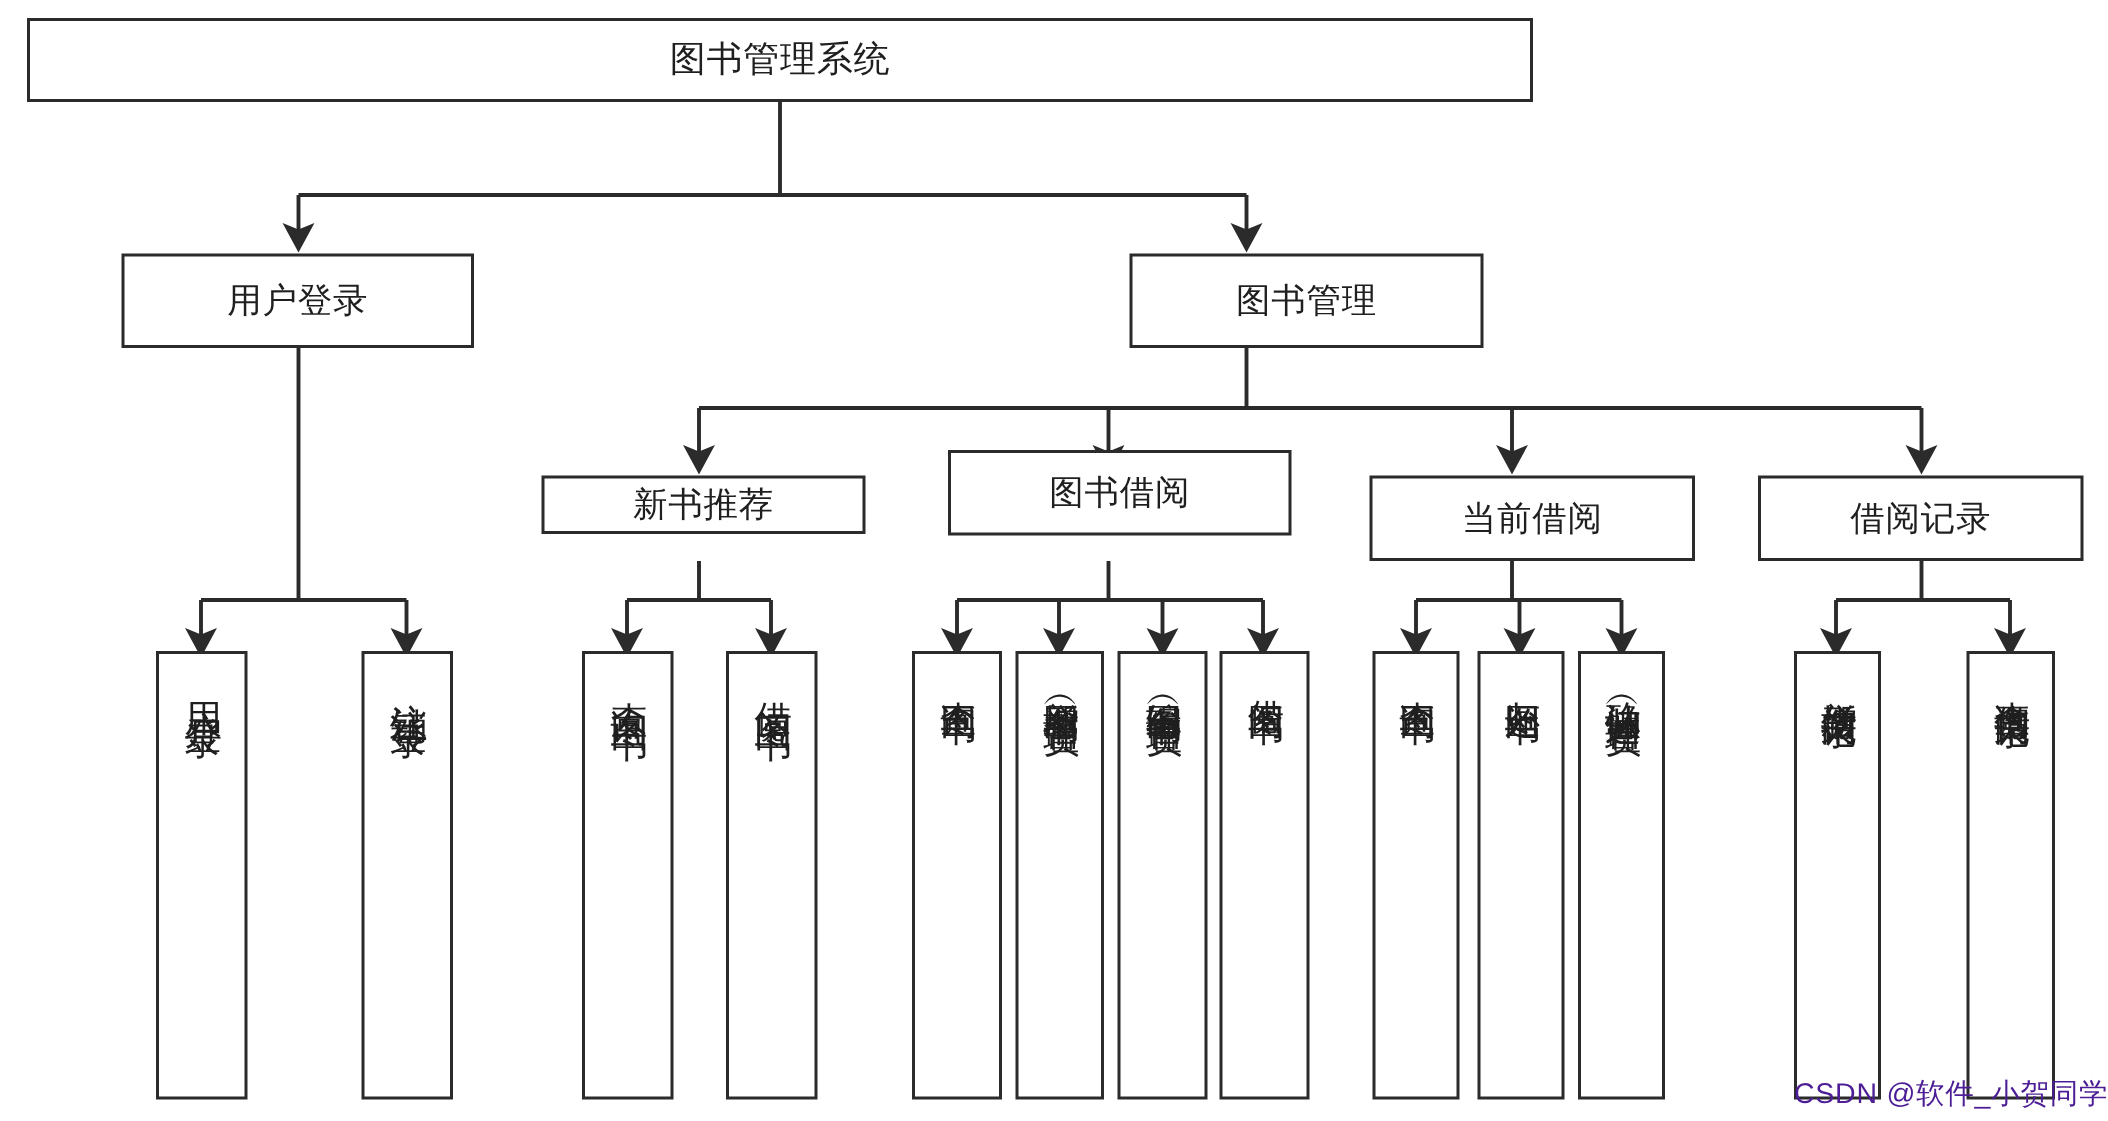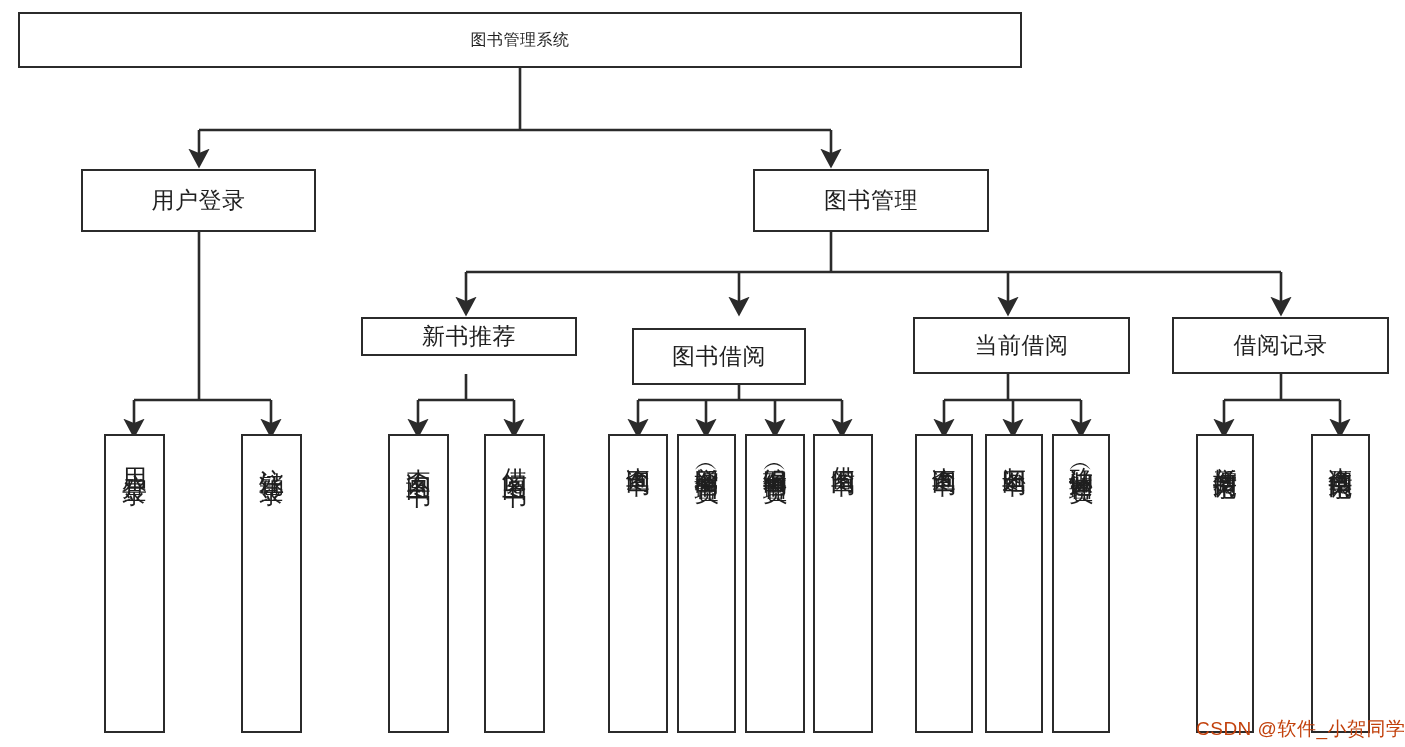--- a/index.html
+++ b/index.html
@@ -44,41 +44,41 @@
     text-align: center;
     letter-spacing: 0.5px;
     line-height: 1.18;
     white-space: nowrap;
   }
   .node-box.horiz .node-label {
     writing-mode: horizontal-tb;
     font-size: 23px;
   }
   .node-box.root .node-label {
-    font-size: 16px;
+    font-size: 24px;
     text-align: center;
   }
   .node-box.vert {
     align-items: flex-start;
     padding-top: 12px;
   }
   .node-box.vert .node-label {
     writing-mode: vertical-rl;
     text-orientation: upright;
     font-size: 25px;
     letter-spacing: 5px;
     line-height: 1;
   }
   .node-box.vert.narrow .node-label {
     font-size: 24px;
     letter-spacing: 2px;
   }
   .watermark {
     position: absolute;
-    color: #c2410c;
+    color: #4c1d95;
     font-size: 19px;
     white-space: nowrap;
     user-select: none;
     letter-spacing: 0.5px;
   }
 </style>
 </head>
 <body>
 
 <div id="diagram-root">
@@ -140,21 +140,21 @@
   <div class="node-box horiz" style="left:81px; top:169px; width:235px; height:63px;">
     <span class="node-label">用户登录</span>
   </div>
   <div class="node-box horiz" style="left:711px; top:169px; width:236px; height:63px;margin-left:42px;">
     <span class="node-label">图书管理</span>
   </div>
 
   <div class="node-box horiz" style="left:361px; top:317px; width:216px; height:39px;">
     <span class="node-label">新书推荐</span>
   </div>
-  <div class="node-box horiz" style="left:632px; top:328px; width:174px; height:57px;">
+  <div class="node-box horiz" style="left:632px; top:300px; width:229px; height:57px;">
     <span class="node-label">图书借阅</span>
   </div>
   <div class="node-box horiz" style="left:902px; top:317px; width:217px; height:57px;margin-left:11px;">
     <span class="node-label">当前借阅</span>
   </div>
   <div class="node-box horiz" style="left:1172px; top:317px; width:217px; height:57px;">
     <span class="node-label">借阅记录</span>
   </div>
 
   <div class="node-box vert" style="left:104px; top:434px; width:61px; height:299px;">

